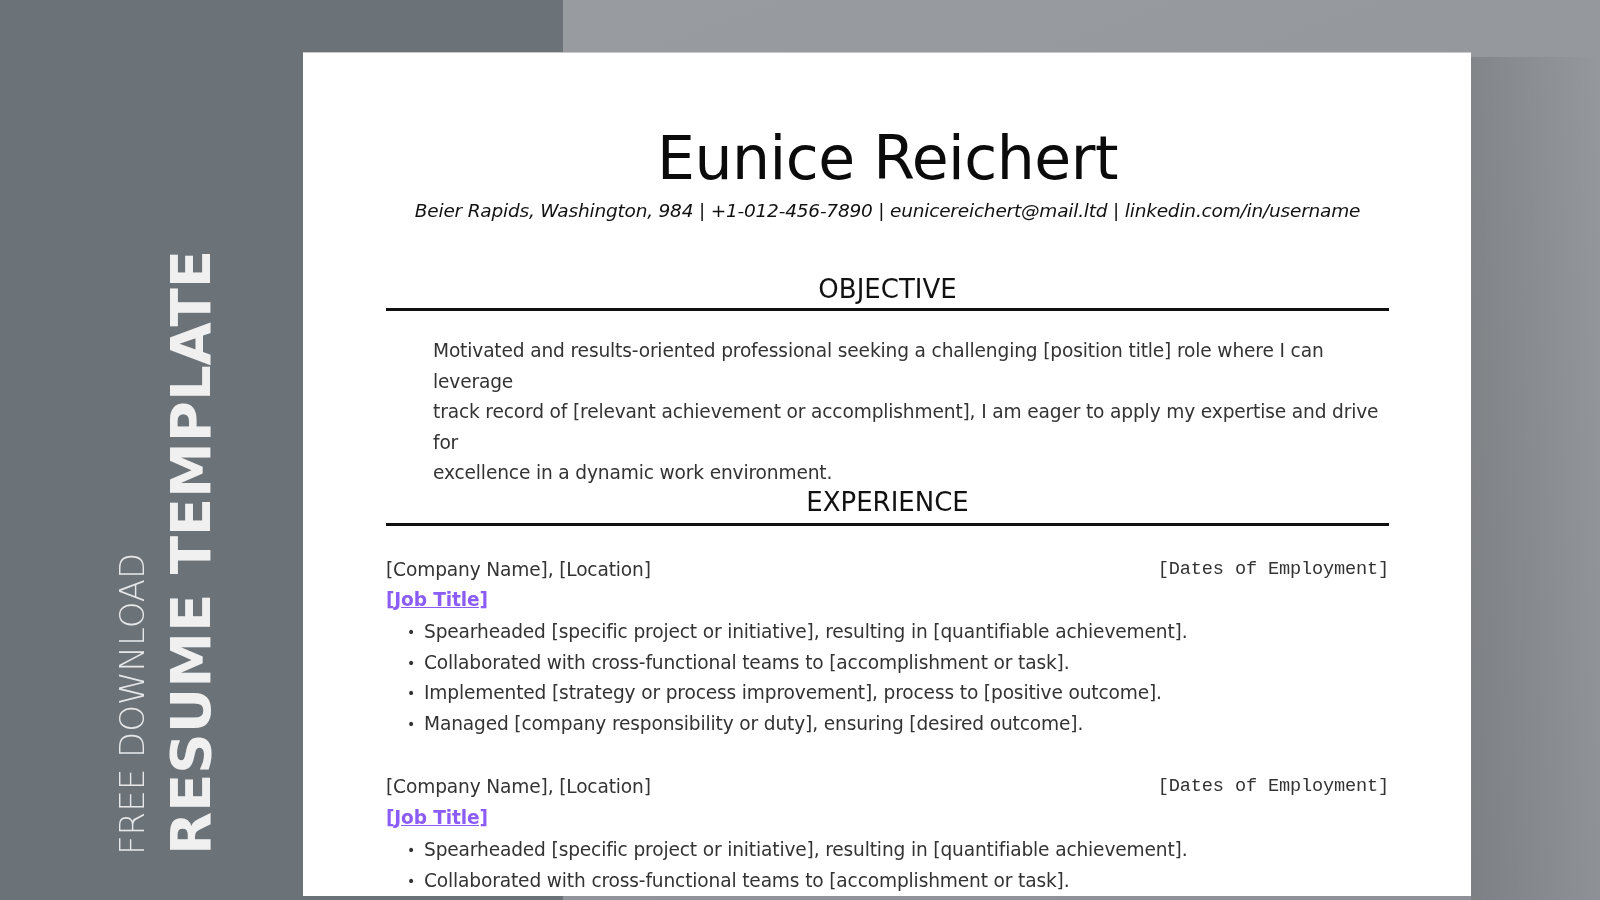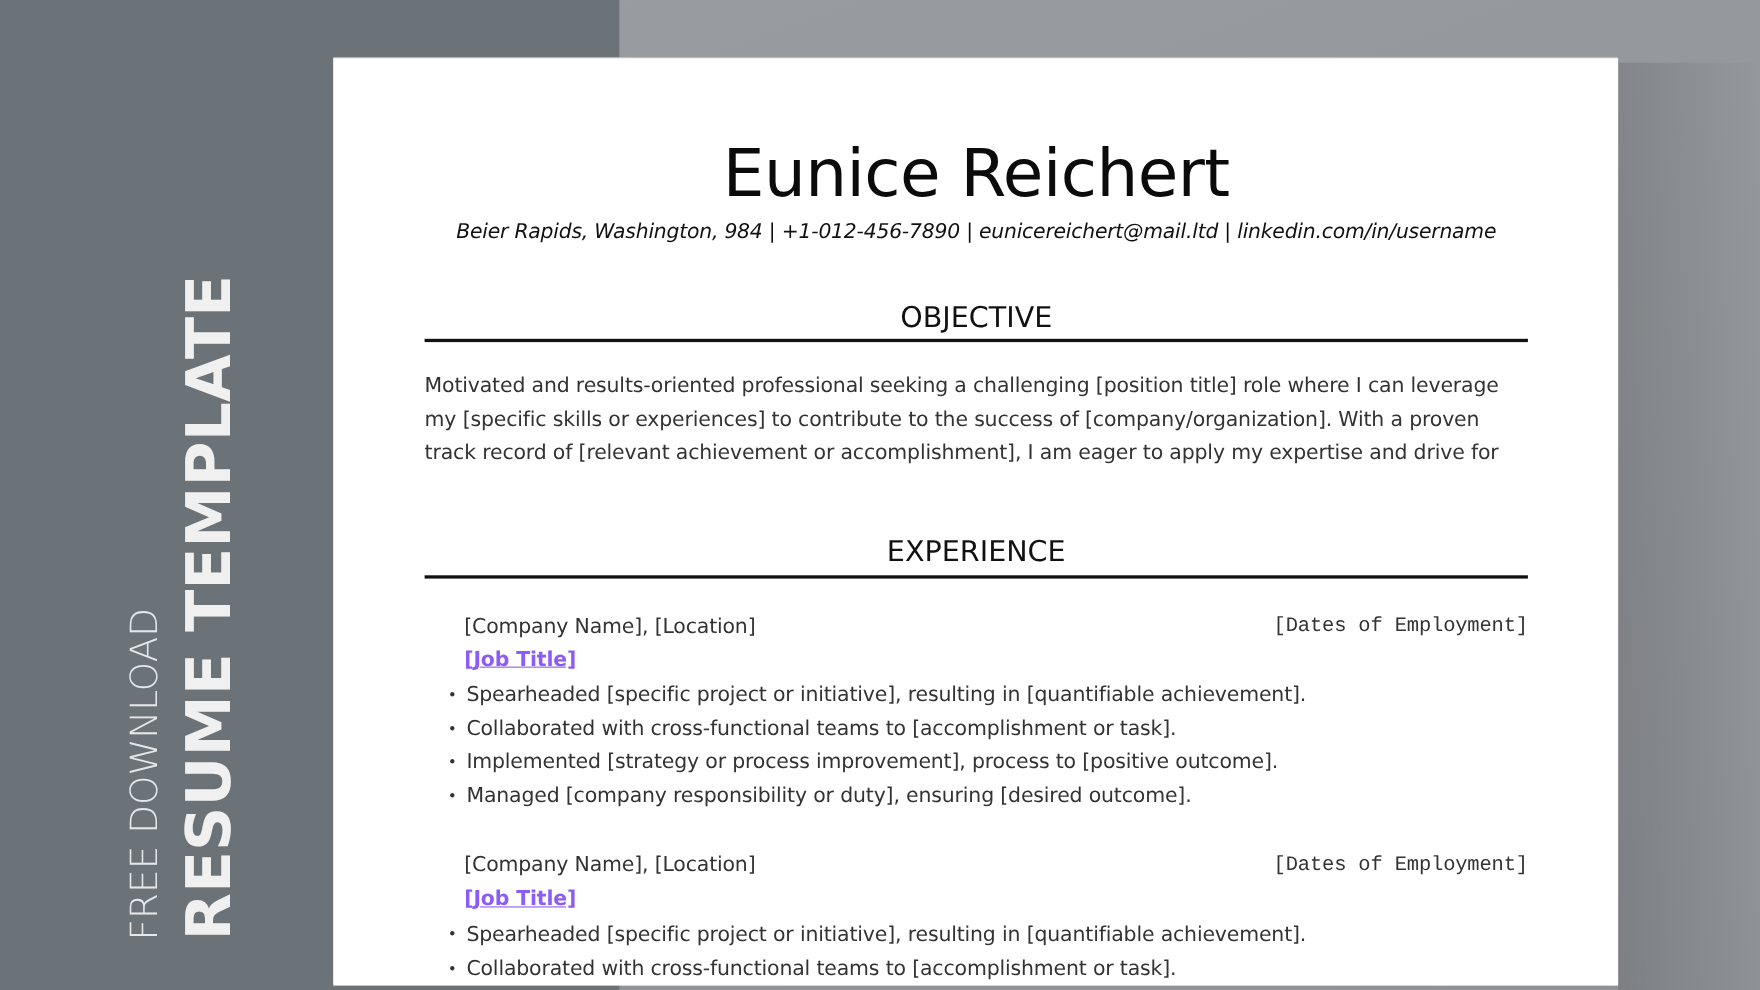--- a/index.html
+++ b/index.html
@@ -53,21 +53,21 @@
   }
   .rule {
     position:absolute; left:0; right:0; height:3px; background:#111;
   }
   .para {
     position:absolute; left:0; right:0;
     font-size:18.6px; color:#333; line-height:30.6px; letter-spacing:-0.15px;
   }
   .row {
     position:absolute; left:0; right:0; height:30px;
-    font-size:18.6px; color:#333; line-height:30px; letter-spacing:-0.15px;margin-left:36px;
+    font-size:18.6px; color:#333; line-height:30px; letter-spacing:-0.15px;
   }
   .row .right { position:absolute; right:0; top:0;font-family:Liberation Mono, monospace; }
   .job-title { font-weight:bold; color:#8b5cf6;text-decoration:underline; }
   .bullets { position:absolute; left:0; right:0; margin:0; padding:0; list-style:none; }
   .bullets li {
     position:relative; padding-left:38px; height:30.6px; line-height:30.6px;
     font-size:18.6px; color:#333; letter-spacing:-0.15px; white-space:nowrap;
   }
   .bullets .dot {
     position:absolute; left:21px; top:0; color:#333; font-size:14px;
@@ -82,24 +82,24 @@
 
 <div class="page-shadow"></div>
 
 <div class="paper">
   <div class="paper-inner">
     <div class="name">Eunice Reichert</div>
     <div class="contact">Beier Rapids, Washington, 984 | +1-012-456-7890 | eunicereichert@mail.ltd | linkedin.com/in/username</div>
 
     <div class="section-title" style="top:220px;">OBJECTIVE</div>
     <div class="rule" style="top:255px;"></div>
-    <div class="para" style="top:283px;">
+    <div class="para" style="top:283px;margin-left:47px;">
       <div>Motivated and results-oriented professional seeking a challenging [position title] role where I can leverage</div>
-      <div>my [specific skills or experiences] to contribute to the success of [company/organization]. With a proven</div>
       <div>track record of [relevant achievement or accomplishment], I am eager to apply my expertise and drive for</div>
+      <div>excellence in a dynamic work environment.</div>
     </div>
 
     <div class="section-title" style="top:433px;">EXPERIENCE</div>
     <div class="rule" style="top:470px;"></div>
 
     <div class="row" style="top:502px;">
       <span>[Company Name], [Location]</span>
       <span class="right">[Dates of Employment]</span>
     </div>
     <div class="row job-title" style="top:532px;">[Job Title]</div>

